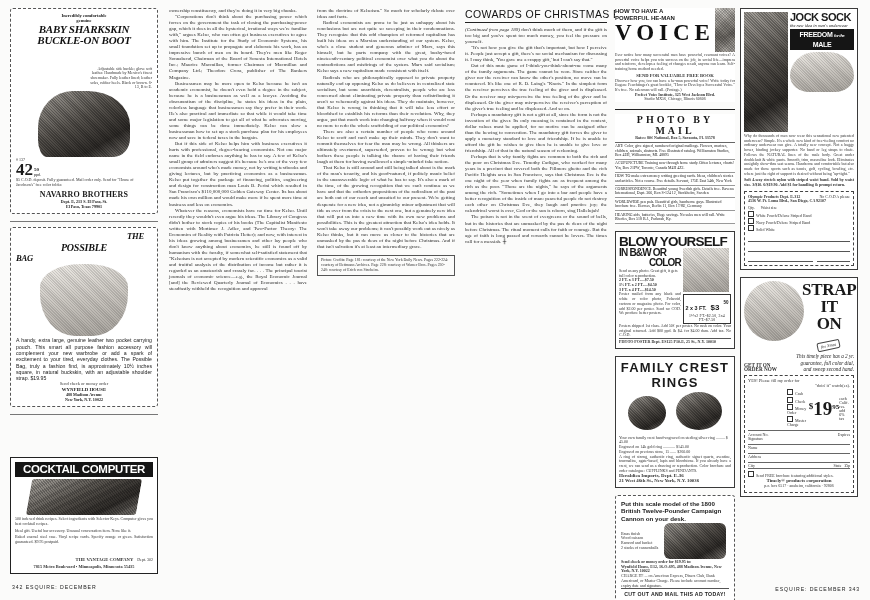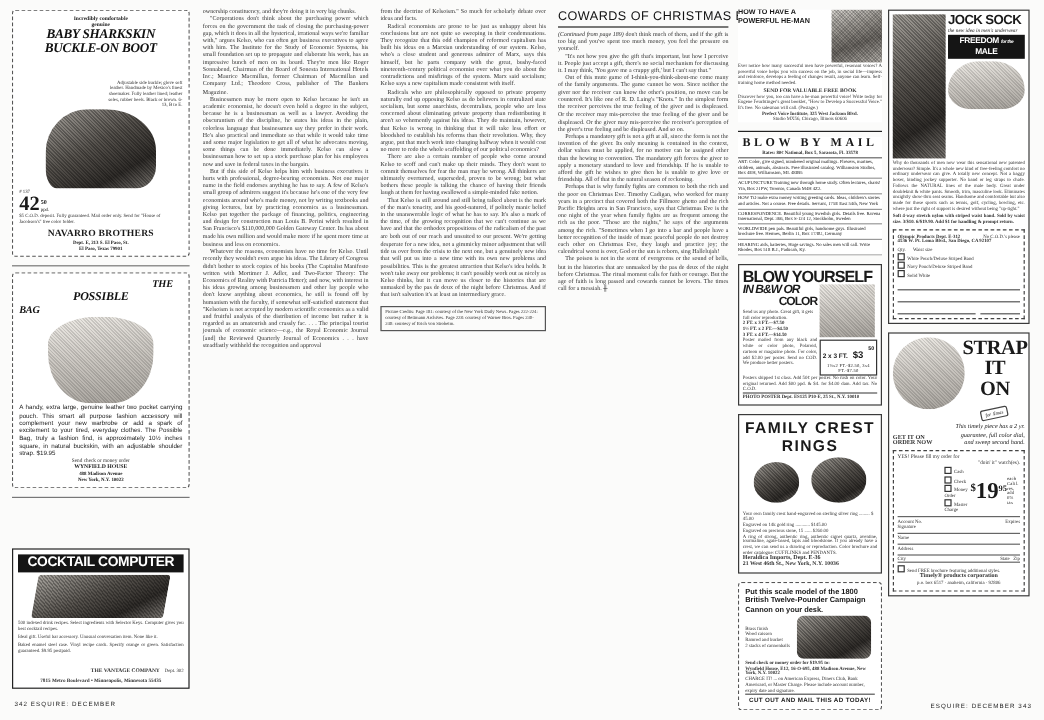--- a/index.html
+++ b/index.html
@@ -263,48 +263,49 @@
     </div>
   </div>
 
   <div class="col col-ads-right">
 
     <div class="ad">
       <div style="display:flex;justify-content:space-between;align-items:flex-start;">
         <div style="flex:1;">
           <div class="ad-sans ad-bold" style="font-size:6px;line-height:7px;">HOW TO HAVE A</div>
           <div class="ad-sans ad-bold" style="font-size:6px;line-height:7px;">POWERFUL HE-MAN</div>
+          <div class="voice-big">VOICE</div>
         </div>
         <div class="photo headphoto"></div>
       </div>
       <div class="ad-fine j" style="margin-top:1px;">Ever notice how many successful men have powerful, resonant voices? A powerful voice helps you win success on the job, in social life—impress and reinforce, develops a feeling of changes result, anyone can learn. Self-training home method needed.</div>
       <div class="ad-fine c ad-bold" style="font-size:4.6px;margin-top:2px;">SEND FOR VALUABLE FREE BOOK</div>
       <div class="ad-fine j">Discover how you, too can have a he-man powerful voice! Write today for Eugene Feuchtinger's great booklet, "How to Develop a Successful Voice." It's free. No salesman will call. (Postage.)</div>
       <div class="ad-fine ad-bold c">Prefect Voice Institute, 325 West Jackson Blvd.</div>
       <div class="ad-fine c">Studio MX56, Chicago, Illinois 60606</div>
     </div>
 
     <hr class="hr-bold">
 
     <div class="ad">
-      <div class="mail-head">BLOW BY MAIL</div>
+      <div class="mail-head">PHOTO BY MAIL</div>
       <div class="ad-fine c ad-bold" style="border-bottom:.7px solid #666;padding-bottom:1px;">Rates: 80¢ National, Box 5, Sarasota, Fl. 33578</div>
       <div class="class-item">ART: Color, give signed, numbered original mailings. Flowers, marines, children, animals, abstracts. Free illustrated catalog. Williamston Studios, Box 4EH, Williamston, MI. 48895</div>
       <div class="class-item">ACUPUNCTURE Training now through home study. Often lectures, charts! Yin, Box 21PW, Toronto, Canada M4H 4Z2.</div>
       <div class="class-item">HOW TO make extra money writing greeting cards. Ideas, children's stories and articles. Not a course. Free details. Servant, 175E East 54th, New York</div>
       <div class="class-item">CORRESPONDENCE. Beautiful young Swedish girls. Details free. Ravena International, Dept. 366, Box S-124 12, Stockholm, Sweden</div>
       <div class="class-item">WORLDWIDE pen pals. Beautiful girls, handsome guys. Illustrated brochure free. Hermes, Berlin 11, Box 17/8U, Germany</div>
       <div class="class-item">HEARING aids, batteries, Huge savings. No sales men will call. Write Rhodes, Box 518 B.J., Paducah, Ky.</div>
     </div>
 
     <div class="ad ad-box" style="margin-top:5px;">
       <div class="blow-head">BLOW YOURSELF</div>
       <div style="display:flex;">
         <div style="flex:1;">
-          <div class="blow-head" style="font-size:10px;line-height:10px;font-style:italic;">IN B&amp;W OR</div>
+          <div class="blow-head" style="font-size:10px;line-height:10px;">IN B&amp;W OR</div>
           <div class="blow-head" style="font-size:10px;line-height:10px;text-align:right;">COLOR</div>
           <div class="ad-fine" style="margin-top:1px;">Send us any photo. Great gift, it gets full color reproduction.</div>
           <div class="ad-fine ad-bold">2 FT. x 3 FT.—$7.50</div>
           <div class="ad-fine ad-bold">1½ FT. x 2 FT.—$4.50</div>
           <div class="ad-fine ad-bold">3 FT. x 4 FT.—$14.50</div>
           <div class="ad-fine j">Poster mailed from any black and white or color photo, Polaroid, cartoon or magazine photo. For color, add $2.00 per poster. Send no COD. We produce better posters.</div>
         </div>
         <div style="width:48px;margin-left:2px;">
           <div class="photo light kidphoto"></div>
           <div style="border:1px solid #333;margin-top:2px;padding:1px;text-align:center;">

